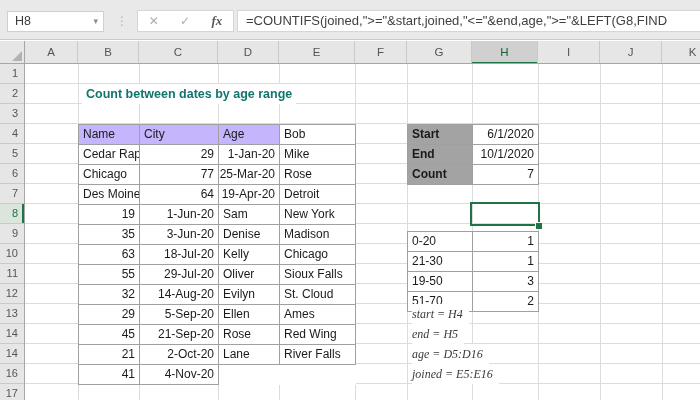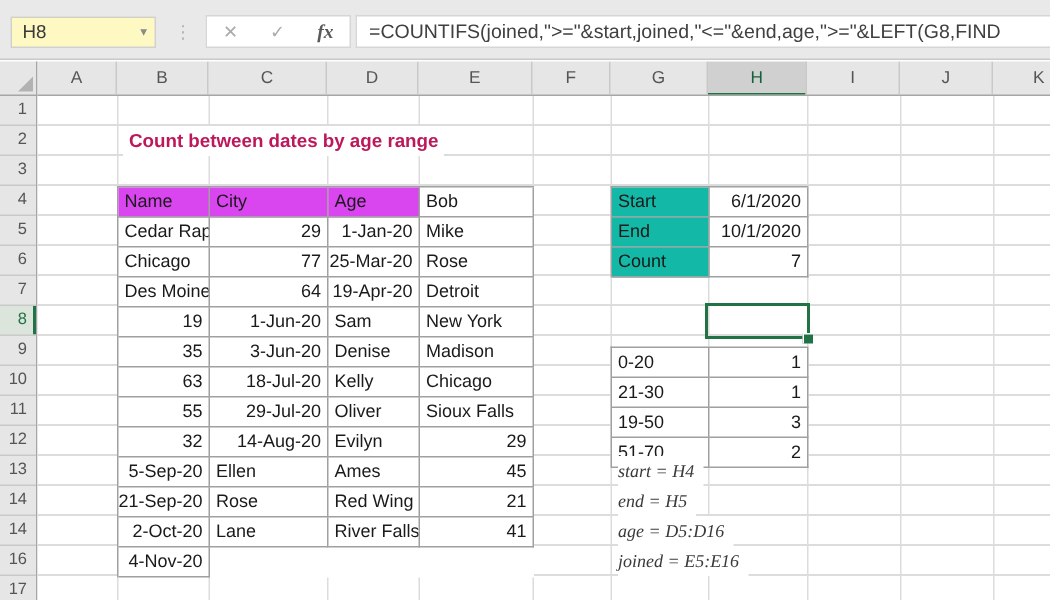--- a/index.html
+++ b/index.html
@@ -1,21 +1,21 @@
 <!DOCTYPE html>
 <html><head>
 <meta charset="utf-8">
 <style>
   * { margin:0; padding:0; box-sizing:border-box; }
   body { font-family:"Liberation Sans","DejaVu Sans",sans-serif; background:#fff; }
   .screen { position:relative; width:700px; height:400px; overflow:hidden; background:#fff; }
 
   
   .fbar { position:absolute; left:0; top:0; width:700px; height:40px; background:#e9e9e9; border-bottom:1px solid #c9c9c9; }
-  .namebox { position:absolute; left:7px; top:11px; width:97px; height:21px; background:#fef9c3; border:1px solid #d0d0d0; font-size:12.5px; color:#3a3a3a; line-height:19px; padding-left:7px; }
+  .namebox { position:absolute; left:7px; top:11px; width:97px; height:21px; background:#ffffff; border:1px solid #d0d0d0; font-size:12.5px; color:#3a3a3a; line-height:19px; padding-left:7px; }
   .namebox .caret { position:absolute; right:5px; top:0; line-height:19px; font-size:9px; color:#8a8a8a; }
   .dragdots { position:absolute; left:116px; top:10px; height:22px; line-height:22px; color:#b3b3b3; font-size:12px; letter-spacing:-1px; }
   .fxbox { position:absolute; left:137px; top:10px; width:97px; height:22px; background:#fff; border:1px solid #d6d6d6; display:flex; align-items:center; justify-content:space-around; }
   .fxbox .xi, .fxbox .ck { color:#ababab; font-size:12px; }
   .fxbox .fx { font-family:"Liberation Serif",serif; font-style:italic; font-weight:bold; color:#5a5a5a; font-size:13px; }
   .finput { position:absolute; left:237px; top:10px; width:463px; height:22px; background:#fff; border:1px solid #d6d6d6; border-right:none; line-height:20px; font-size:13px; color:#404040; padding-left:8px; white-space:nowrap; overflow:hidden; }
 
   
   .sheet { position:absolute; left:0; top:41px; width:700px; height:359px; }
   .corner { position:absolute; left:0; top:0; width:25px; height:23px; background:#e6e6e6; border-right:1px solid #a6a6a6; border-bottom:1px solid #a6a6a6; }
@@ -25,28 +25,28 @@
   .ch.sel { background:#d0d0d0; color:#17613a; box-shadow:inset 0 -2px 0 #217346; }
   .rowheads { position:absolute; left:0; top:23px; width:25px; height:336px; background:#e6e6e6; border-right:1px solid #a6a6a6; overflow:hidden; }
   .rh { height:20px; border-bottom:1px solid #c9c9c9; font-size:11px; color:#555; text-align:right; padding-right:6px; line-height:19px; }
   .rh.sel { background:#dbe5db; color:#217346; box-shadow:inset -2px 0 0 #217346; }
 
   
   .cells { position:absolute; left:25px; top:23px; width:675px; height:336px; overflow:hidden; background:#fff;
            background-image:repeating-linear-gradient(to bottom, transparent 0px, transparent 19px, #dcdcdc 19px, #dcdcdc 20px); }
   .vgl { position:absolute; top:0; bottom:0; width:1px; background:#dcdcdc; z-index:1; }
 
-  .title { position:absolute; left:57px; top:20px; height:20px; line-height:20px; background:#fff; z-index:2; font-weight:bold; font-size:12.5px; color:#be185d; padding:0 4px 0 4px; white-space:nowrap; }
+  .title { position:absolute; left:57px; top:20px; height:20px; line-height:20px; background:#fff; z-index:2; font-weight:bold; font-size:12.5px; color:#0f766e; padding:0 4px 0 4px; white-space:nowrap; }
 
   .xtable { position:absolute; z-index:2; display:grid; background:#fff; border-top:1px solid #a0a0a0; border-left:1px solid #a0a0a0; }
   .xtable > div { height:20px; border-right:1px solid #a0a0a0; border-bottom:1px solid #a0a0a0; font-size:12px; color:#1a1a1a; line-height:19px; white-space:nowrap; overflow:hidden; }
   .c-l { text-align:left; padding-left:4px; }
   .c-r { text-align:right; padding-right:4px; }
-  .hd  { background:#d946ef; }
-  .gn  { background:#14b8a6; }
+  .hd  { background:#c4b5fd; }
+  .gn  { background:#a3a3a3;font-weight:bold; }
 
   .maintable { left:53px; top:60px; grid-template-columns:61px 79px 61px 76px; }
   .sumtable  { left:382px; top:60px; grid-template-columns:65px 66px; }
   .rngtable  { left:382px; top:140px; grid-template-columns:65px 66px;margin-top:27px; }
 
   .notes { position:absolute; left:387px; top:240px; z-index:2;font-family:Liberation Serif, serif; }
   .note { height:20px; line-height:20px; font-size:12px; font-style:italic; color:#3a3a3a; background:#fff; padding-right:6px; white-space:nowrap; width:fit-content; }
 
   .selbox { position:absolute; left:445px; top:138px; width:70px; height:24px; border:2px solid #217346; z-index:3; }
   .handle { position:absolute; left:510px; top:158px; width:7px; height:7px; background:#217346; border-left:1px solid #fff; border-top:1px solid #fff; z-index:4; }
@@ -162,20 +162,21 @@
         <div class="c-l">Chicago</div>
         <div class="c-r">55</div>
         <div class="c-r">29-Jul-20</div>
 
         <div class="c-l">Oliver</div>
         <div class="c-l">Sioux Falls</div>
         <div class="c-r">32</div>
         <div class="c-r">14-Aug-20</div>
 
         <div class="c-l">Evilyn</div>
+        <div class="c-l">St. Cloud</div>
         <div class="c-r">29</div>
         <div class="c-r">5-Sep-20</div>
 
         <div class="c-l">Ellen</div>
         <div class="c-l">Ames</div>
         <div class="c-r">45</div>
         <div class="c-r">21-Sep-20</div>
 
         <div class="c-l">Rose</div>
         <div class="c-l">Red Wing</div>

